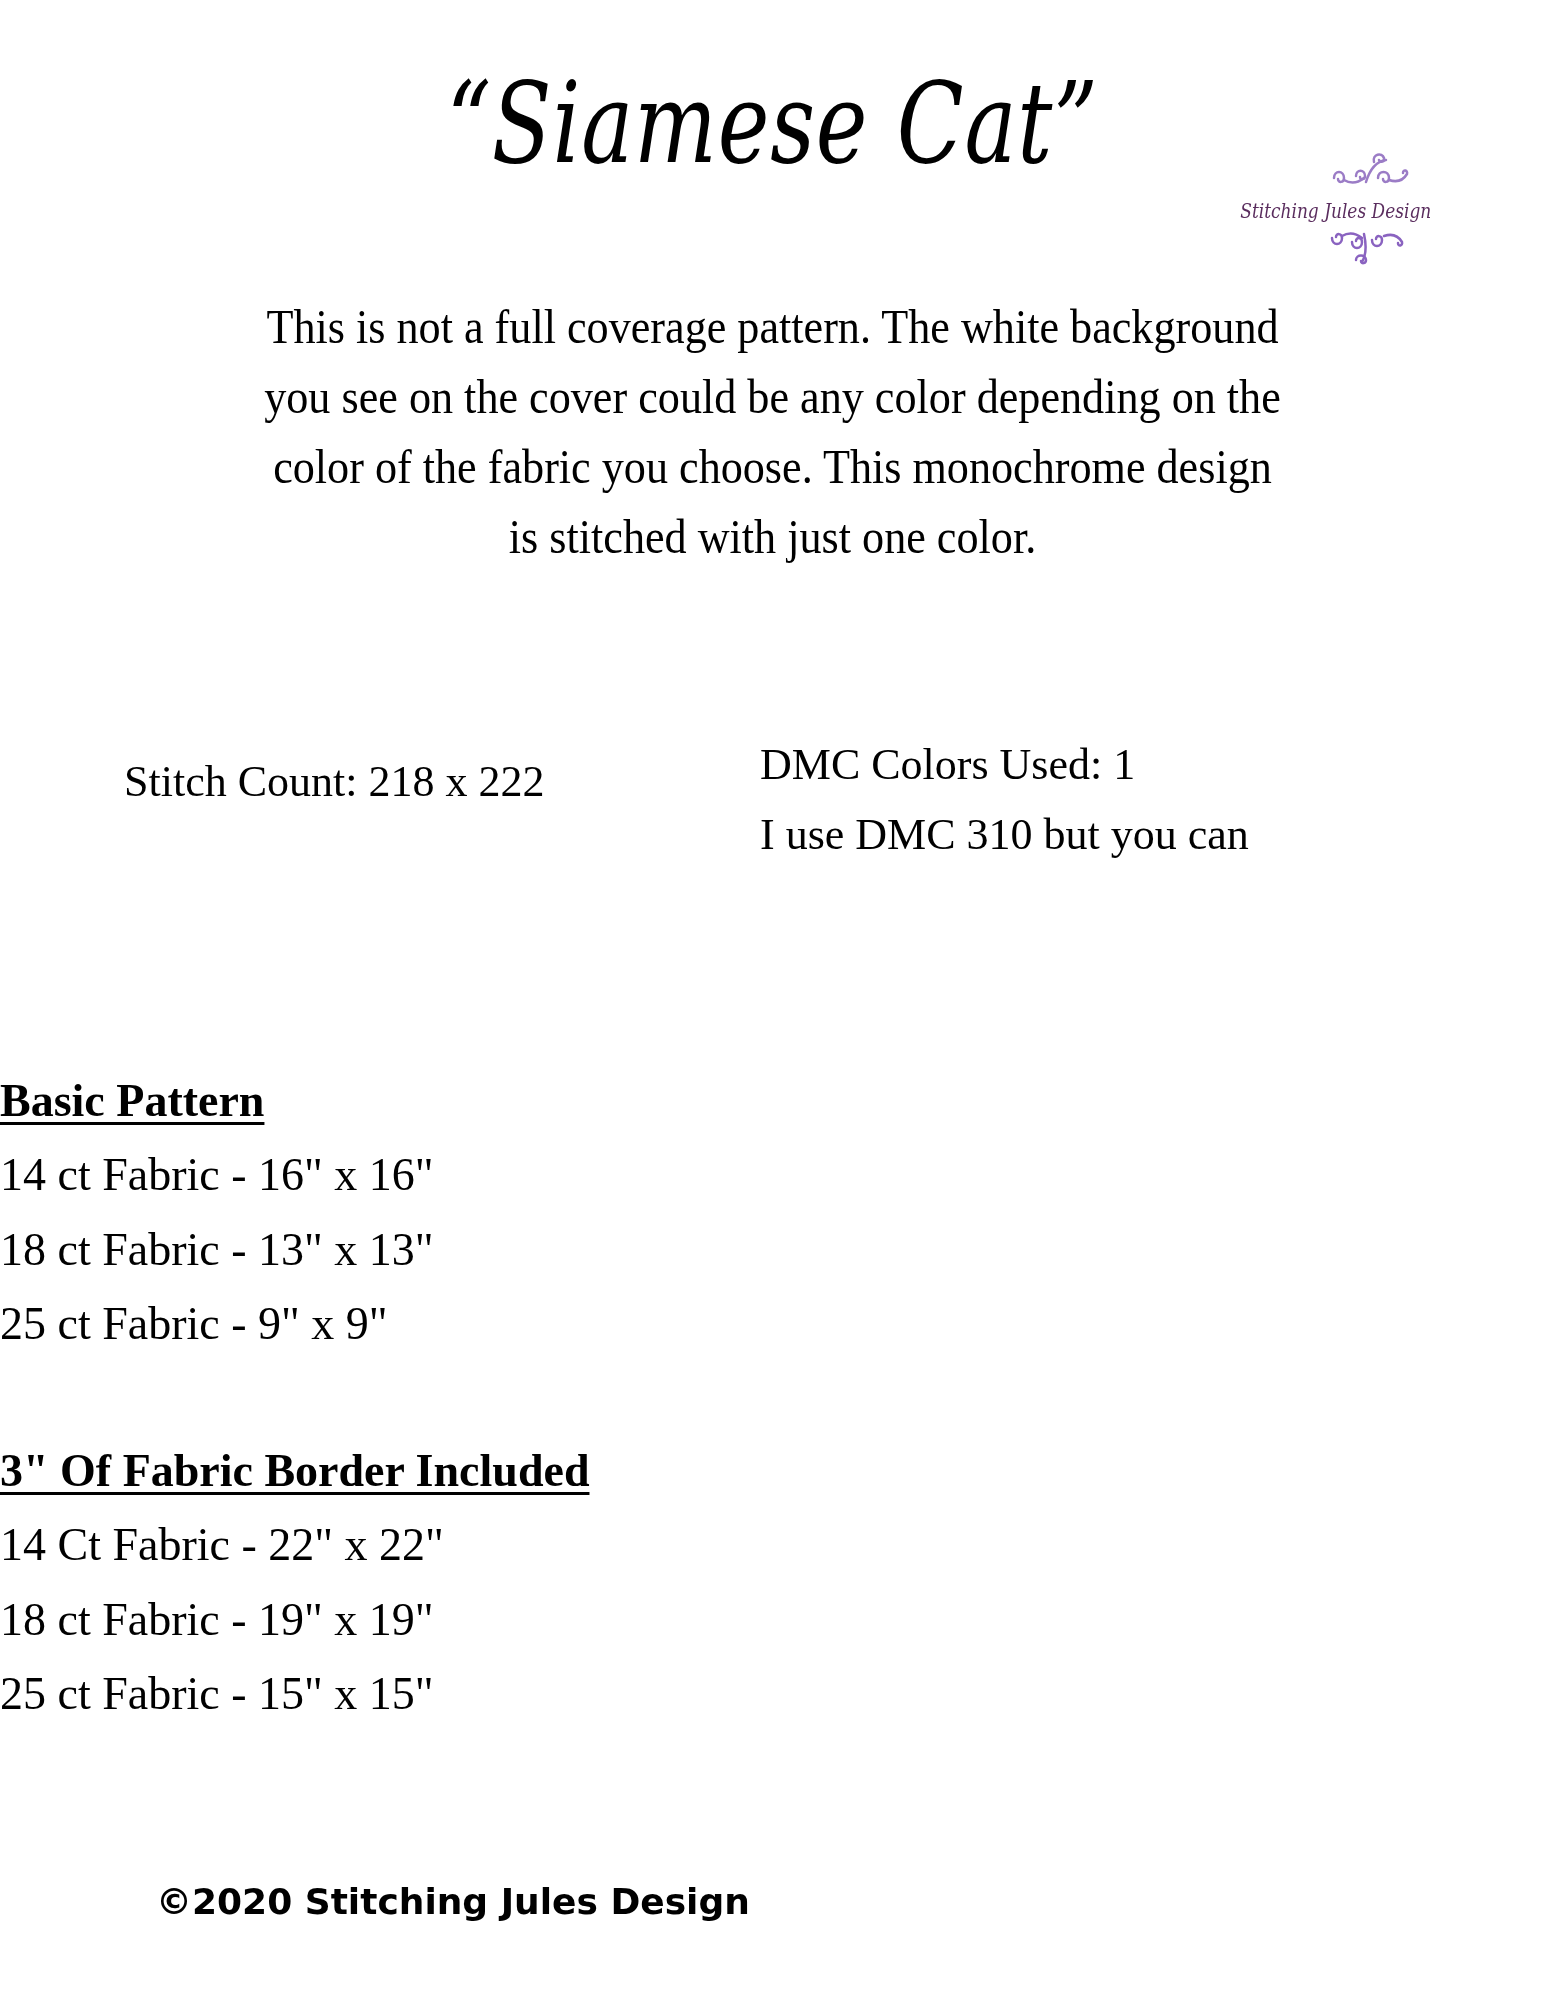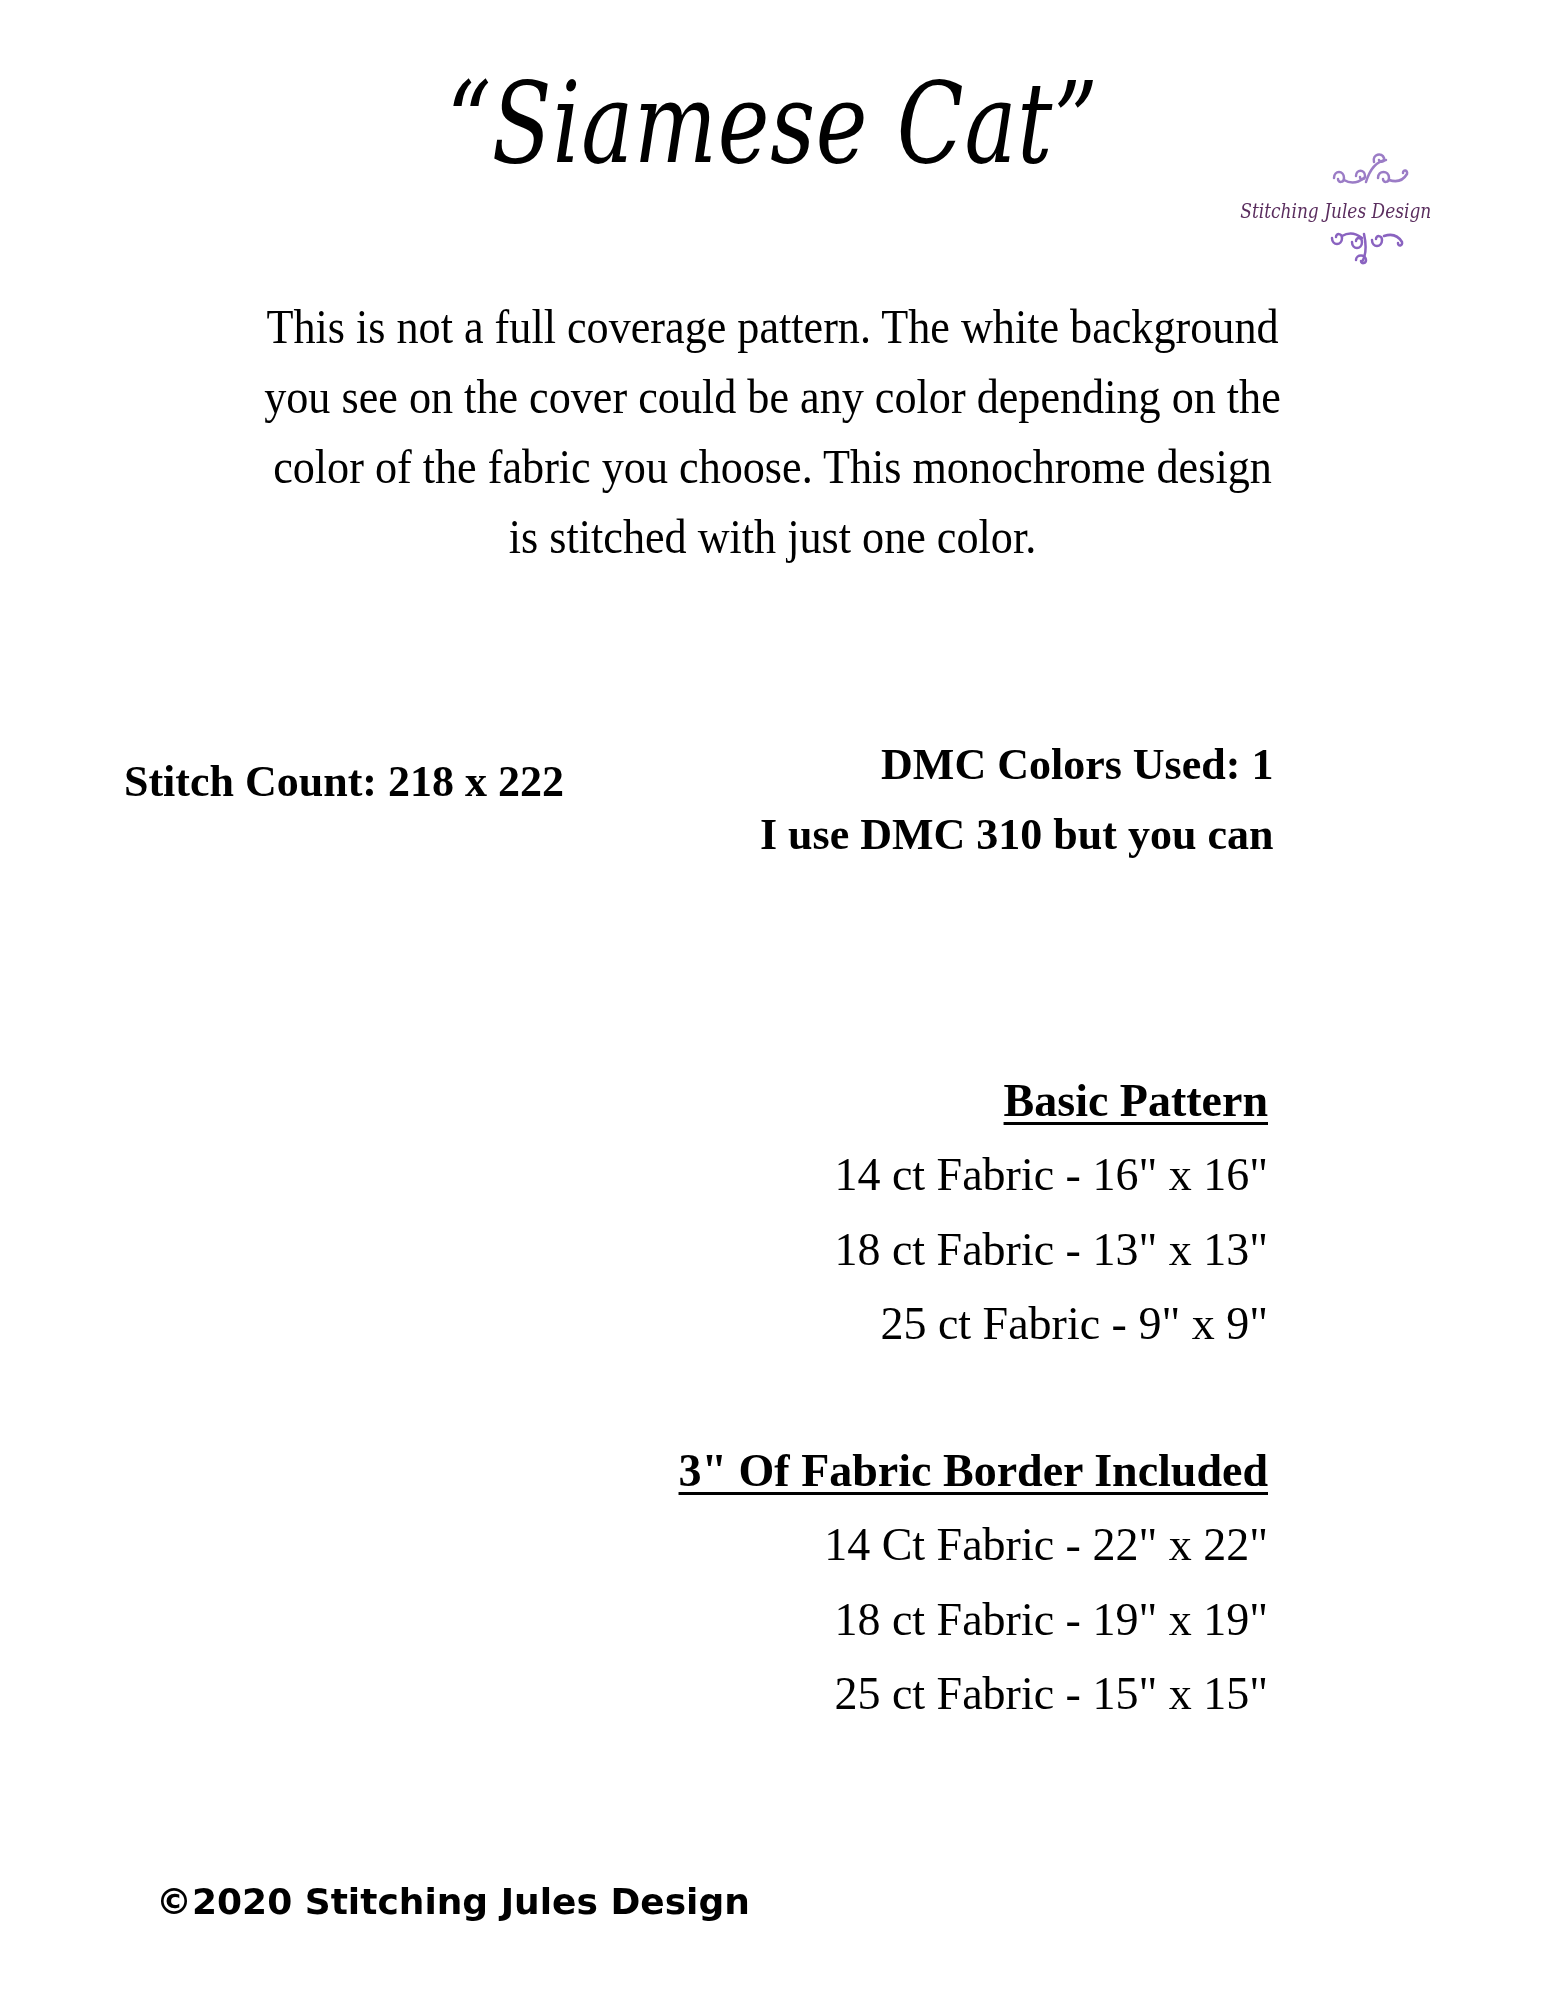--- a/index.html
+++ b/index.html
@@ -11,24 +11,24 @@
     font-size:112px; letter-spacing:1px; line-height:150px; transform:scaleX(0.78); transform-origin:center;
   }
   .logo { left:1226px; top:150px; width:190px; height:115px; text-align:right; }
   .logo .swirl { font-family:"DejaVu Sans", sans-serif; color:#9b7cc6; font-size:22px; line-height:26px; letter-spacing:-2px; }
   .logo .name { font-family:"DejaVu Serif", serif; font-style:italic; color:#5a2d5e; font-size:20px; line-height:30px; white-space:nowrap; transform:scaleX(0.85); }
   .serif { font-family:"Liberation Serif", "DejaVu Serif", serif; }
   .para {
     left:160px; width:1225px; top:292px; text-align:center;
     font-size:48px; line-height:70px; transform:scaleX(0.92); transform-origin:center;
   }
-  .bold { font-weight:bold;text-align:right; }
+  .bold { font-weight:normal; }
   .stitch { left:124px; top:752px; font-size:44px; line-height:60px; white-space:nowrap; }
   .dmc { left:734px; top:730px; font-size:44px; line-height:70px; white-space:nowrap;margin-left:26px; }
-  .section { left:0; width:1268px; text-align:right; }
+  .section { left:0; width:1268px; text-align:left; }
   .section .head { font-size:46px; line-height:74px; font-weight:bold; text-decoration:underline; text-decoration-thickness:3px; text-underline-offset:6px; }
   .section .row { font-size:46px; line-height:74.5px; }
   .basic { top:1064px; }
   .border { top:1434px; }
   .copyright { left:156px; top:1880px; font-family:"DejaVu Sans", "Liberation Sans", sans-serif; font-weight:bold; font-size:36px; line-height:44px; white-space:nowrap; }
 </style>
 </head>
 <body>
 
 <div class="abs title">“Siamese Cat”</div>

